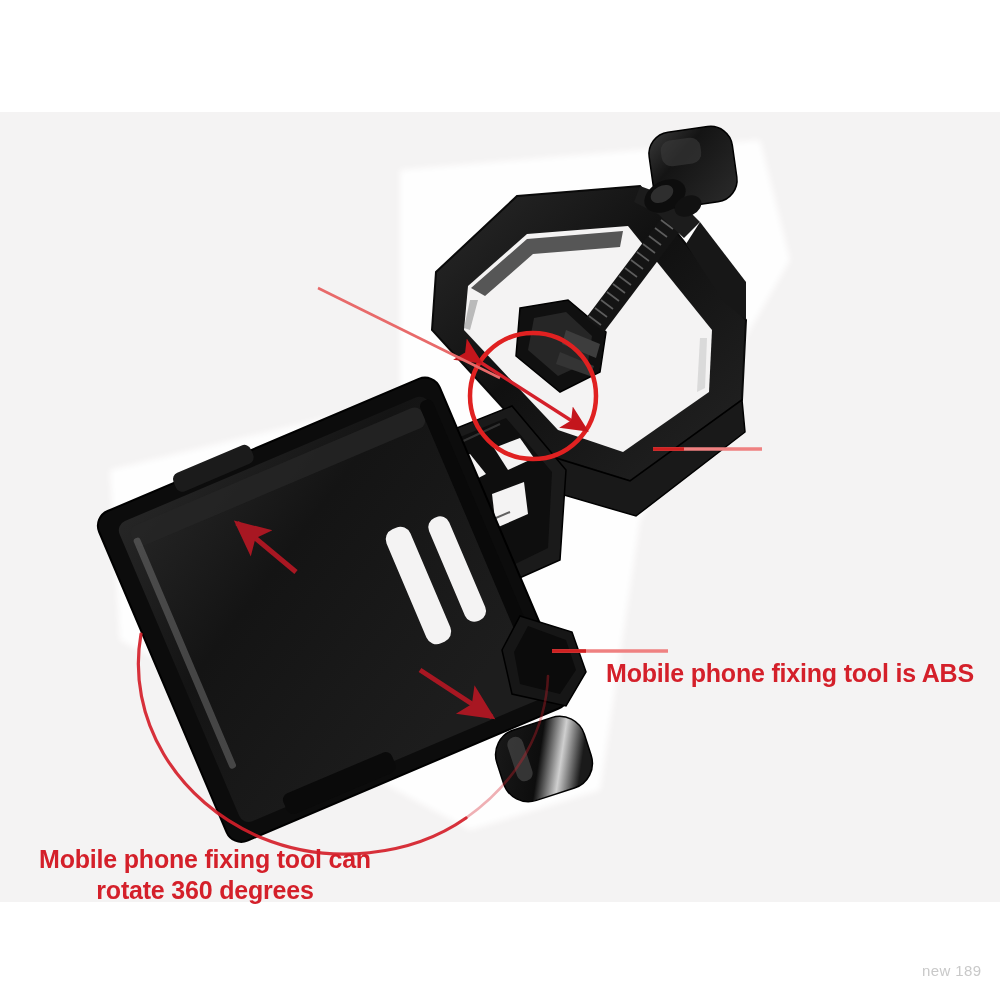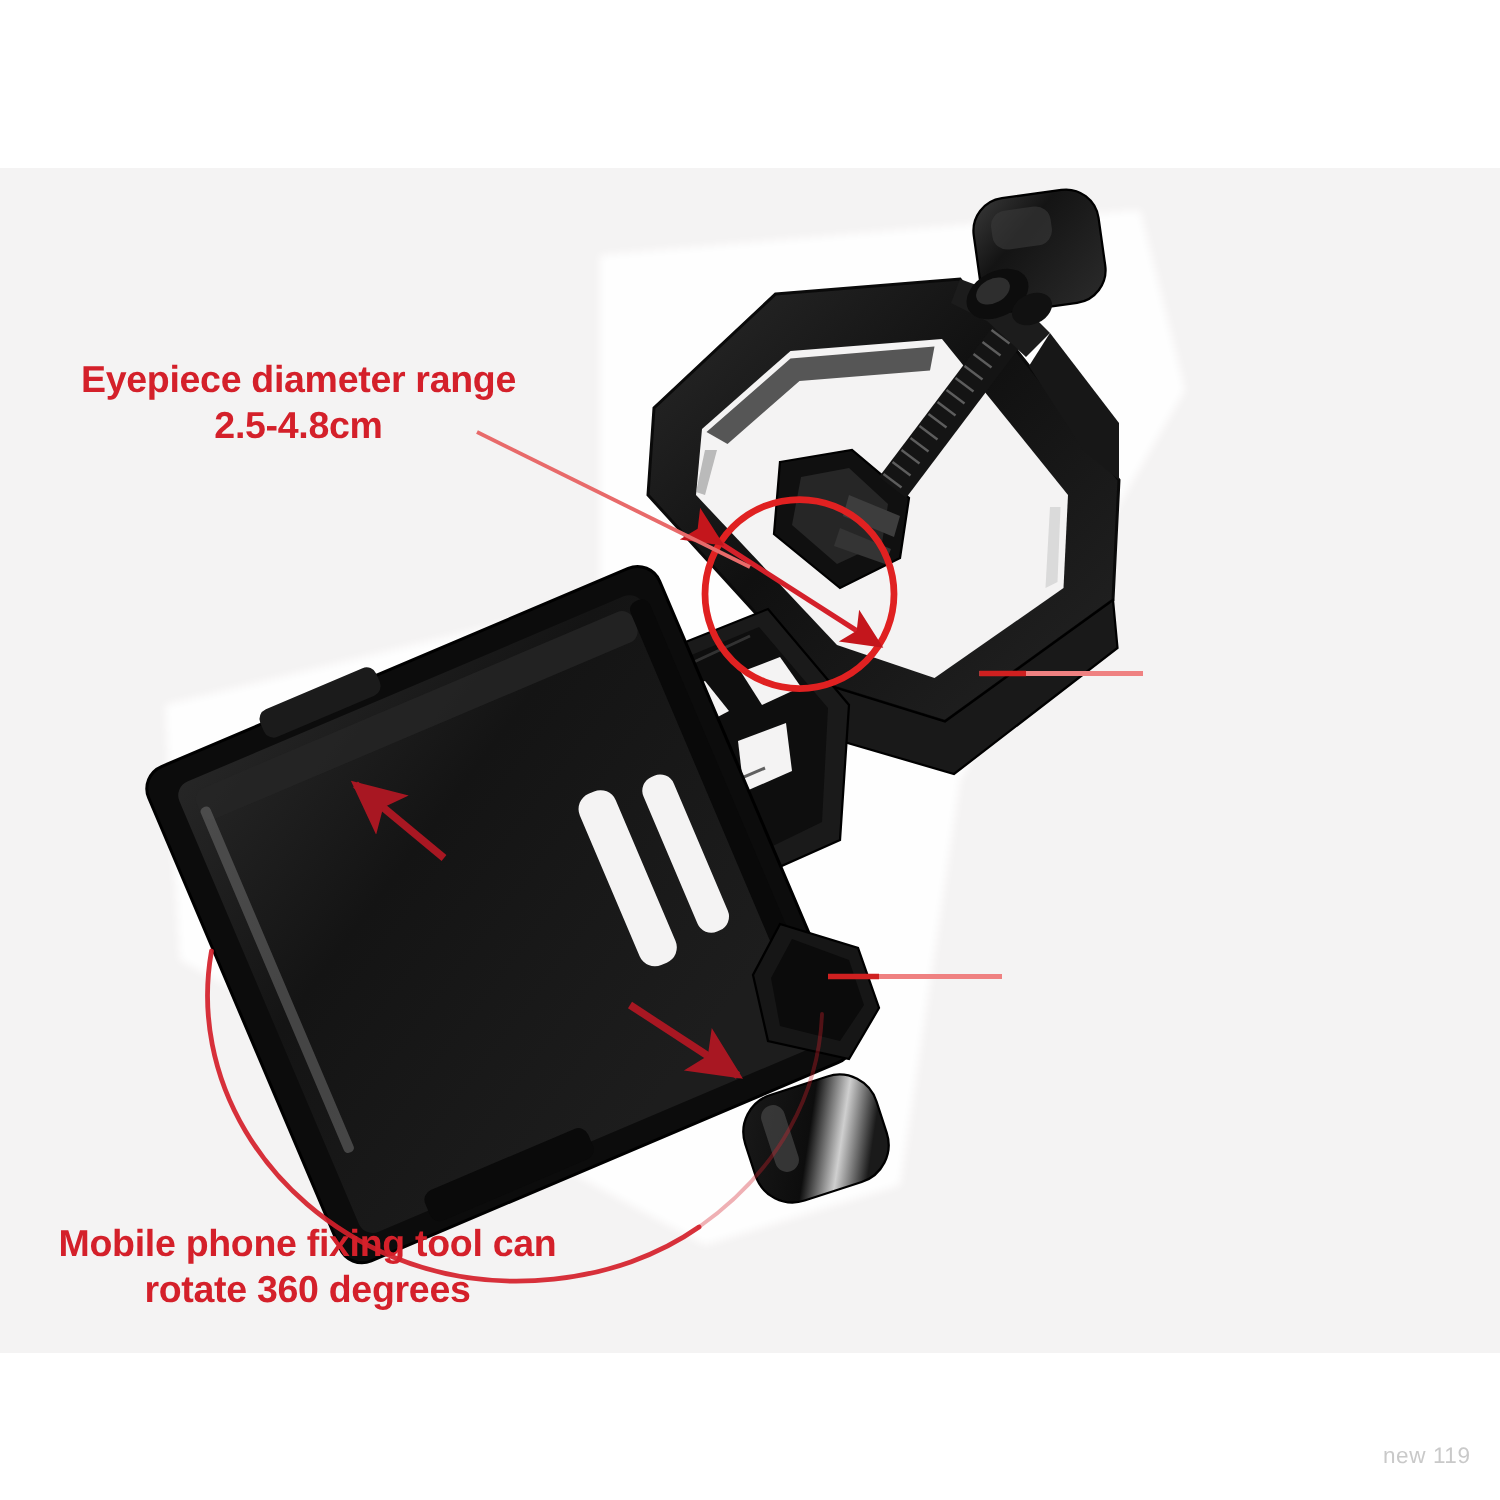--- a/index.html
+++ b/index.html
@@ -56,21 +56,21 @@
     text-align: center;
   }
   #callout-abs {
     left: 606px;
     top: 658px;
     width: 370px;
     text-align: left;
   }
   #callout-rotate {
     left: 10px;
-    top: 814px;
+    top: 844px;
     width: 390px;
     text-align: center;
   }
   #watermark {
     position: absolute;
     left: 922px;
     top: 962px;
     font-size: 15px;
     color: #c9c9c9;
     letter-spacing: 0.4px;
@@ -252,23 +252,22 @@
       <line x1="420" y1="670" x2="492" y2="717" stroke="#a81722" stroke-width="5" marker-end="url(#arrowHeadRed)"></line>
     </g>
 
     <g>
       <path d="M141 634 C 126 718, 176 802, 262 838 C 330 866, 412 856, 466 818" fill="none" stroke="#d4202a" stroke-width="3.2" stroke-linecap="round" opacity="0.92"></path>
       <path d="M466 818 C 520 780, 546 728, 548 676" fill="none" stroke="#d4202a" stroke-width="2.6" stroke-linecap="round" opacity="0.35"></path>
     </g>
 
   </svg>
 
-  <div class="callout" id="callout-eyepiece">Eyepiece diameter range
-2.5-4.8cm</div>
-
-
+
+
+  <div class="callout" id="callout-abs">Mobile phone fixing tool is ABS</div>
 
   <div class="callout" id="callout-rotate">Mobile phone fixing tool can
 rotate 360 degrees</div>
 
-  <div id="watermark">new 119</div>
+  <div id="watermark">new 189</div>
 
 </div>
 
 </body></html>

